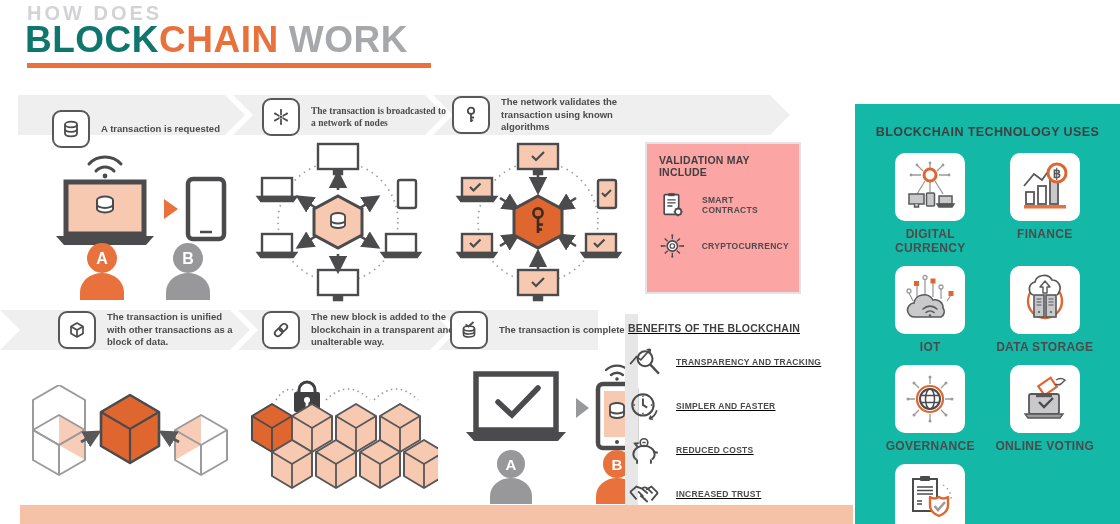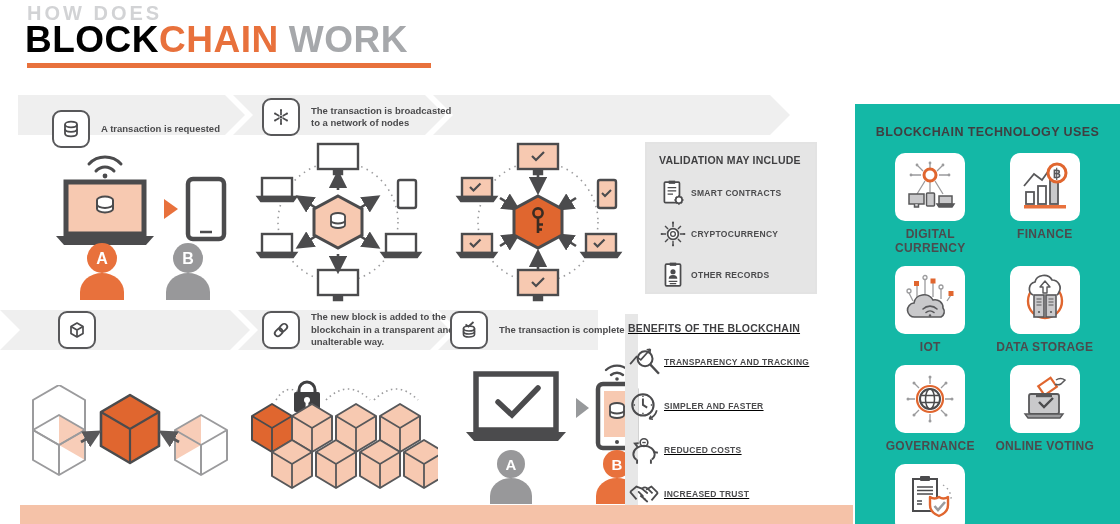--- a/index.html
+++ b/index.html
@@ -2,38 +2,38 @@
 <html><head>
 <meta charset="utf-8">
 <style>
   html,body{margin:0;padding:0;background:#fff;}
   body{width:1120px;height:524px;font-family:"Liberation Sans",sans-serif;overflow:hidden;}
   .stage{position:relative;width:1120px;height:524px;background:#fff;}
 
   
   .kicker{position:absolute;left:27px;top:2px;font-size:20px;font-weight:700;letter-spacing:3px;color:#D2D3D5;}
   .title{position:absolute;left:25px;top:19px;font-size:37px;font-weight:800;letter-spacing:.5px;white-space:nowrap;}
-  .title .t-block{color:#000000;} .title .t-chain{color:#E8713C;} .title .t-work{color:#A6A8AB;margin-left:10px;}
+  .title .t-block{color:#0f766e;} .title .t-chain{color:#E8713C;} .title .t-work{color:#A6A8AB;margin-left:10px;}
   .title-underline{position:absolute;left:27px;top:63px;width:404px;height:5px;background:#E8713C;}
 
   
   .band{position:absolute;height:40px;background:#EFEFEF;}
   .band.tip{clip-path:polygon(0 0,calc(100% - 20px) 0,100% 50%,calc(100% - 20px) 100%,0 100%);}
   .band.notch-tip{clip-path:polygon(0 0,calc(100% - 20px) 0,100% 50%,calc(100% - 20px) 100%,0 100%,20px 50%);}
   .band.notch-flat{clip-path:polygon(0 0,100% 0,100% 100%,0 100%,20px 50%);}
 
   
   .step{position:absolute;display:flex;align-items:center;gap:11px;}
   .step-iconbox{width:34px;height:34px;background:#fff;border:2.5px solid #58585A;border-radius:9px;display:flex;align-items:center;justify-content:center;flex:0 0 auto;}
   .step-label{font-size:9.5px;font-weight:700;color:#4B4B4D;line-height:1.3;}
 
   
-  .val-panel{position:absolute;left:645px;top:142px;width:172px;height:152px;background:#e5e5e5;border:2px solid #E3E3E3;box-sizing:border-box;padding:10px 10px 0 12px;}
+  .val-panel{position:absolute;left:645px;top:142px;width:156px;height:152px;background:#fca5a5;border:2px solid #E3E3E3;box-sizing:border-box;padding:10px 10px 0 12px;}
   .panel-title{font-size:10.5px;font-weight:800;color:#3F3F41;letter-spacing:.2px;}
-  .panel-item{display:flex;align-items:center;gap:4px;margin-top:13px;}
+  .panel-item{display:flex;align-items:center;gap:16px;margin-top:13px;}
   .panel-item-label{font-size:8.5px;font-weight:700;color:#4B4B4D;letter-spacing:.3px;}
   .benefits-panel{position:absolute;left:628px;top:322px;width:200px;text-decoration:underline;}
   .benefits-panel .panel-item{margin-top:12px;text-align:right;}
   .divider-strip{position:absolute;left:625px;top:314px;width:13px;height:192px;background:#E7E7E7;}
 
   
   .footer-bar{position:absolute;left:20px;top:505px;width:833px;height:19px;background:#F5C2A8;}
 
   
   .sidebar{position:absolute;left:855px;top:104px;width:265px;height:436px;background:#14b8a6;}
@@ -64,34 +64,43 @@
   <div class="step" style="left:52px;top:110px;">
     <div class="step-iconbox">
       <svg width="20" height="20" viewBox="0 0 20 20" fill="none" stroke="#4B4B4D" stroke-width="1.8">
         <ellipse cx="10" cy="5.5" rx="6" ry="2.8"></ellipse>
           <path d="M4 5.5 V14.5 a6 2.8 0 0 0 12 0 V5.5"></path>
           <path d="M4 10 a6 2.8 0 0 0 12 0"></path>
       </svg>
     </div>
     <div class="step-label" style="width:132px;">A transaction is requested</div>
   </div>
-  <div class="step" style="left:262px;top:98px;">
+  <div class="step" style="left:262px;top:98px;font-family:Liberation Serif, serif;">
     <div class="step-iconbox">
       <svg width="20" height="20" viewBox="0 0 20 20" fill="none" stroke="#4B4B4D" stroke-width="1.7">
         <circle cx="10" cy="10" r="1.6" fill="#4B4B4D" stroke="none"></circle>
         <path d="M10 8 V3 M10 12 V17 M8.3 9 L4 6.5 M11.7 9 L16 6.5 M8.3 11 L4 13.5 M11.7 11 L16 13.5"></path>
         <circle cx="10" cy="3" r="1" fill="#4B4B4D" stroke="none"></circle>
           <circle cx="10" cy="17" r="1" fill="#4B4B4D" stroke="none"></circle>
         <circle cx="4" cy="6.5" r="1" fill="#4B4B4D" stroke="none"></circle>
           <circle cx="16" cy="6.5" r="1" fill="#4B4B4D" stroke="none"></circle>
         <circle cx="4" cy="13.5" r="1" fill="#4B4B4D" stroke="none"></circle>
           <circle cx="16" cy="13.5" r="1" fill="#4B4B4D" stroke="none"></circle>
       </svg>
     </div>
     <div class="step-label" style="width:142px;">The transaction is broadcasted to a network of nodes</div>
+  </div>
+  <div class="step" style="left:452px;top:96px;">
+    <div class="step-iconbox">
+      <svg width="20" height="20" viewBox="0 0 20 20" fill="none" stroke="#4B4B4D" stroke-width="1.8">
+        <circle cx="10" cy="5.8" r="3.2"></circle>
+          <path d="M10 9 V17 M10 12.5 h3 M10 15.3 h2.2"></path>
+      </svg>
+    </div>
+    <div class="step-label" style="width:128px;">The network validates the transaction using known algorithms</div>
   </div>
 
   <svg class="illus" style="left:30px;top:142px;" width="200" height="158" viewBox="0 0 200 158">
     <g stroke="#4B4B4D" stroke-width="3" fill="none" stroke-linecap="round">
       <path d="M59 22 a22 22 0 0 1 32 0"></path>
         <path d="M66 29 a12 12 0 0 1 18 0"></path>
         <circle cx="75" cy="34" r="2.4" fill="#4B4B4D" stroke="none"></circle>
     </g>
     <rect x="36" y="40" width="78" height="52" fill="#F7C9B1" stroke="#4B4B4D" stroke-width="5"></rect>
     <g stroke="#4B4B4D" stroke-width="2" fill="#fff">
@@ -239,43 +248,34 @@
         </g>
         <g fill="#4B4B4D">
             <circle cx="2.5" cy="13" r="1"></circle>
             <circle cx="23.5" cy="13" r="1"></circle>
             <circle cx="13" cy="2.5" r="1"></circle>
             <circle cx="13" cy="23.5" r="1"></circle>
           </g>
       </svg>
       <span class="panel-item-label">CRYPTOCURRENCY</span>
     </div>
-    <div class="panel-item">
-      <svg width="28" height="28" viewBox="0 0 26 26">
-        <rect x="6" y="3" width="14" height="20" rx="1" fill="#fff" stroke="#4B4B4D" stroke-width="1.6"></rect>
-        <rect x="10" y="1.5" width="6" height="3" fill="#4B4B4D"></rect>
-        <circle cx="13" cy="10" r="2.4" fill="#4B4B4D"></circle>
-        <path d="M9 16.5 a4 3.6 0 0 1 8 0 Z" fill="#4B4B4D"></path>
-        <path d="M9 19 h8 M10 21 h6" stroke="#4B4B4D" stroke-width="1.2"></path>
-      </svg>
-      <span class="panel-item-label">OTHER RECORDS</span>
-    </div>
   </div>
 
   <div class="band notch-tip" style="left:0px;top:310px;width:250px;"></div>
   <div class="band notch-tip" style="left:238px;top:310px;width:212px;"></div>
   <div class="band notch-flat" style="left:438px;top:310px;width:160px;"></div>
 
   <div class="step" style="left:58px;top:311px;">
     <div class="step-iconbox">
       <svg width="20" height="20" viewBox="0 0 20 20" fill="none" stroke="#4B4B4D" stroke-width="1.7" stroke-linejoin="round">
         <path d="M10 3 L16 6.5 V13.5 L10 17 L4 13.5 V6.5 Z"></path>
           <path d="M4 6.5 L10 10 L16 6.5 M10 10 V17"></path>
       </svg>
     </div>
+    <div class="step-label" style="width:126px;">The transaction is unified with other transactions as a block of data.</div>
   </div>
   <div class="step" style="left:262px;top:311px;">
     <div class="step-iconbox">
       <svg width="20" height="20" viewBox="0 0 20 20" fill="none" stroke="#4B4B4D" stroke-width="1.8">
         <g transform="rotate(45 10 10)">
             <rect x="7" y="2.5" width="6" height="8.5" rx="3"></rect>
             <rect x="7" y="9" width="6" height="8.5" rx="3"></rect>
           </g>
       </svg>
     </div>

